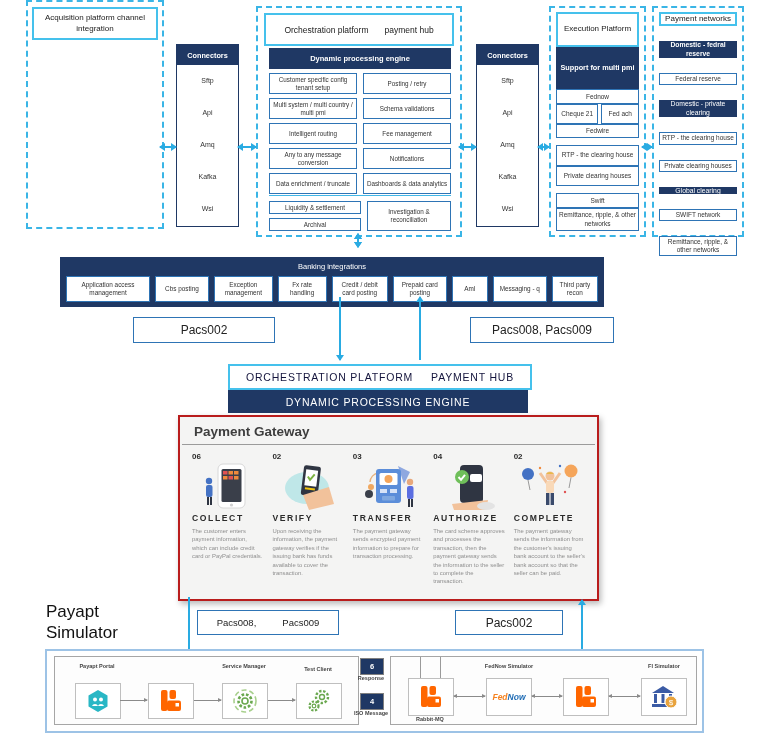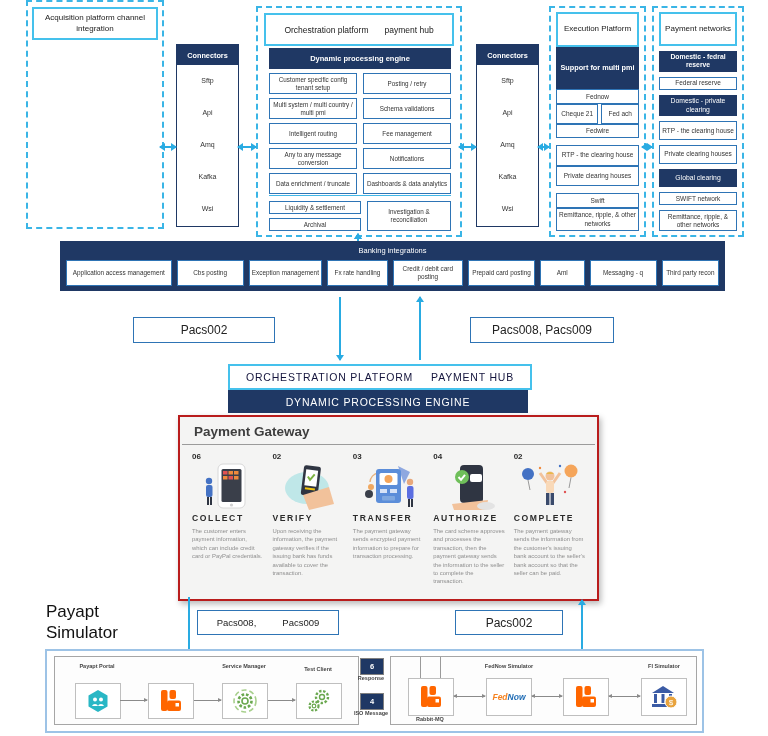--- a/index.html
+++ b/index.html
@@ -131,21 +131,21 @@
     </div>
     <div class="bbox" style="height:14px;font-size:6.5px;">Fedwire</div>
     <div class="bbox" style="height:21px;font-size:6.5px;margin-top:7px;">RTP - the clearing house</div>
     <div class="bbox" style="height:21px;font-size:6.5px;">Private clearing houses</div>
     <div class="bbox" style="height:15px;font-size:6.5px;margin-top:7px;">Swift</div>
     <div class="bbox" style="height:23px;font-size:6.5px;">Remittance, ripple, &amp; other networks</div>
   </div>
 </div>
 
 <div class="dashed" style="left:652px;top:6px;width:88px;height:227px;">
-  <div style="position:absolute;left:5px;right:5px;top:4px;bottom:4px;display:flex;flex-direction:column;gap:5px;">
+  <div style="position:absolute;left:5px;right:5px;top:4px;bottom:4px;display:flex;flex-direction:column;gap:15px;">
     <div class="titlebox" style="height:32px;font-size:8px;line-height:1.3;">
       <span>Payment networks</span>
     </div>
     <div class="navy" style="height:23px;font-size:6.8px;line-height:1.25;padding:0 3px;">Domestic - fedral reserve</div>
     <div class="bbox" style="height:14px;font-size:6.5px;">Federal reserve</div>
     <div class="navy" style="height:23px;font-size:6.8px;font-weight:normal;line-height:1.25;padding:0 3px;">Domestic - private clearing</div>
     <div class="bbox" style="height:20px;font-size:6.5px;">RTP - the clearing house</div>
     <div class="bbox" style="height:20px;font-size:6.5px;">Private clearing houses</div>
     <div class="navy" style="height:20px;font-size:6.8px;font-weight:normal;">Global clearing</div>
     <div class="bbox" style="height:14px;font-size:6.5px;">SWIFT network</div>
@@ -155,21 +155,21 @@
 
 <div class="harrow" style="left:160px;top:146px;width:16px;"></div>
 <div class="harrow" style="left:238px;top:146px;width:18px;"></div>
 <div class="harrow" style="left:459px;top:146px;width:17px;"></div>
 <div class="harrow" style="left:538px;top:146px;width:11px;"></div>
 <div class="harrow" style="left:642px;top:146px;width:10px;"></div>
 
 <div class="varrow up down" style="left:357px;top:234px;height:13px;"></div>
 <div class="varrow up down" style="left:357px;top:234px;height:13px;"></div>
 
-<div class="bankbar" style="left:60px;top:241px;width:665px;height:50px;">
+<div class="bankbar" style="left:60px;top:257px;width:544px;height:50px;">
   <div class="lbl">Banking integrations</div>
   <div class="bankrow">
     <div class="bbox" style="flex:1.55;">Application access management</div>
     <div class="bbox" style="flex:0.95;">Cbs posting</div>
     <div class="bbox" style="flex:1.05;">Exception management</div>
     <div class="bbox" style="flex:0.85;">Fx rate handling</div>
     <div class="bbox" style="flex:1.0;">Credit / debit card posting</div>
     <div class="bbox" style="flex:0.95;">Prepaid card posting</div>
     <div class="bbox" style="flex:0.6;">Aml</div>
     <div class="bbox" style="flex:0.95;">Messaging - q</div>

